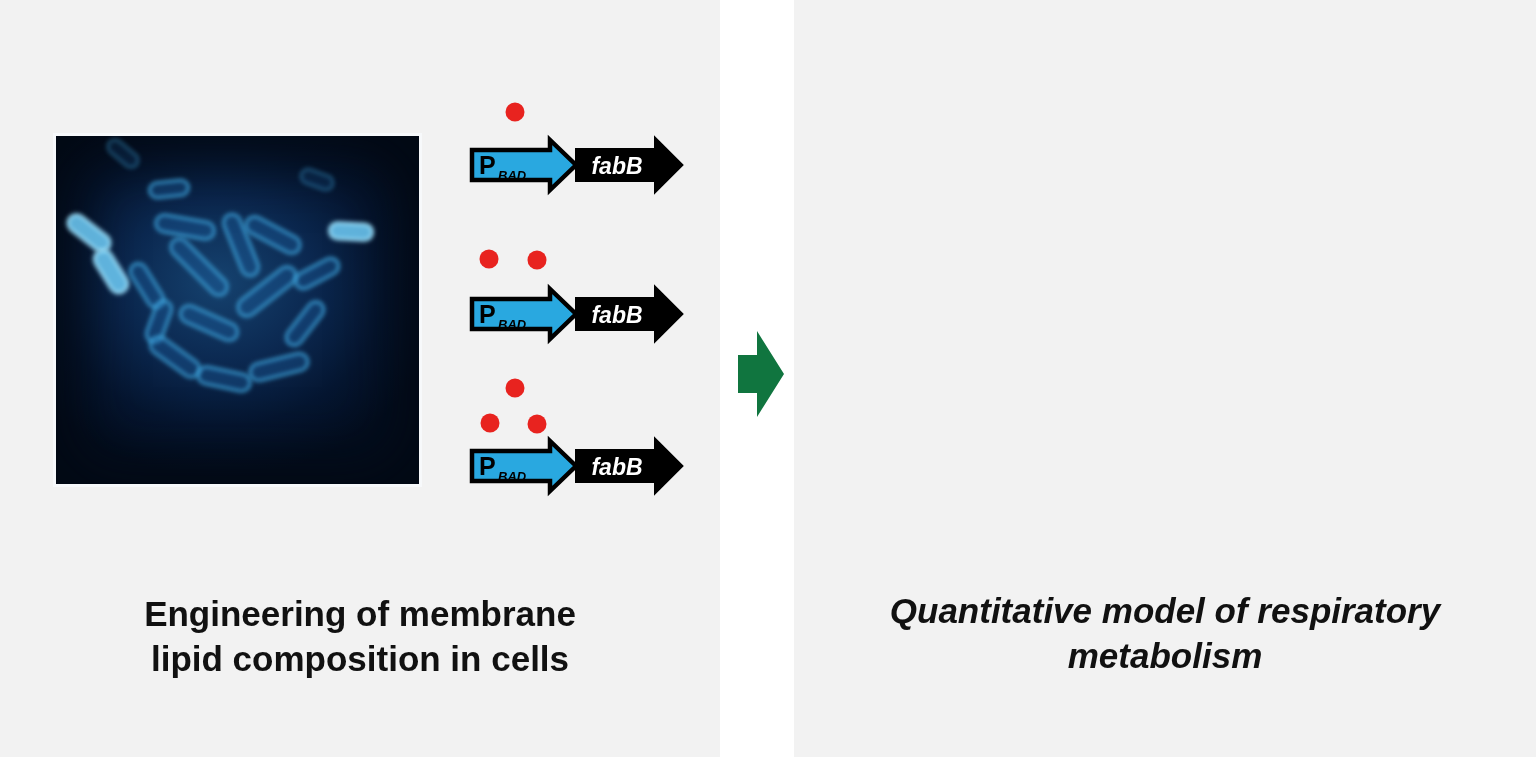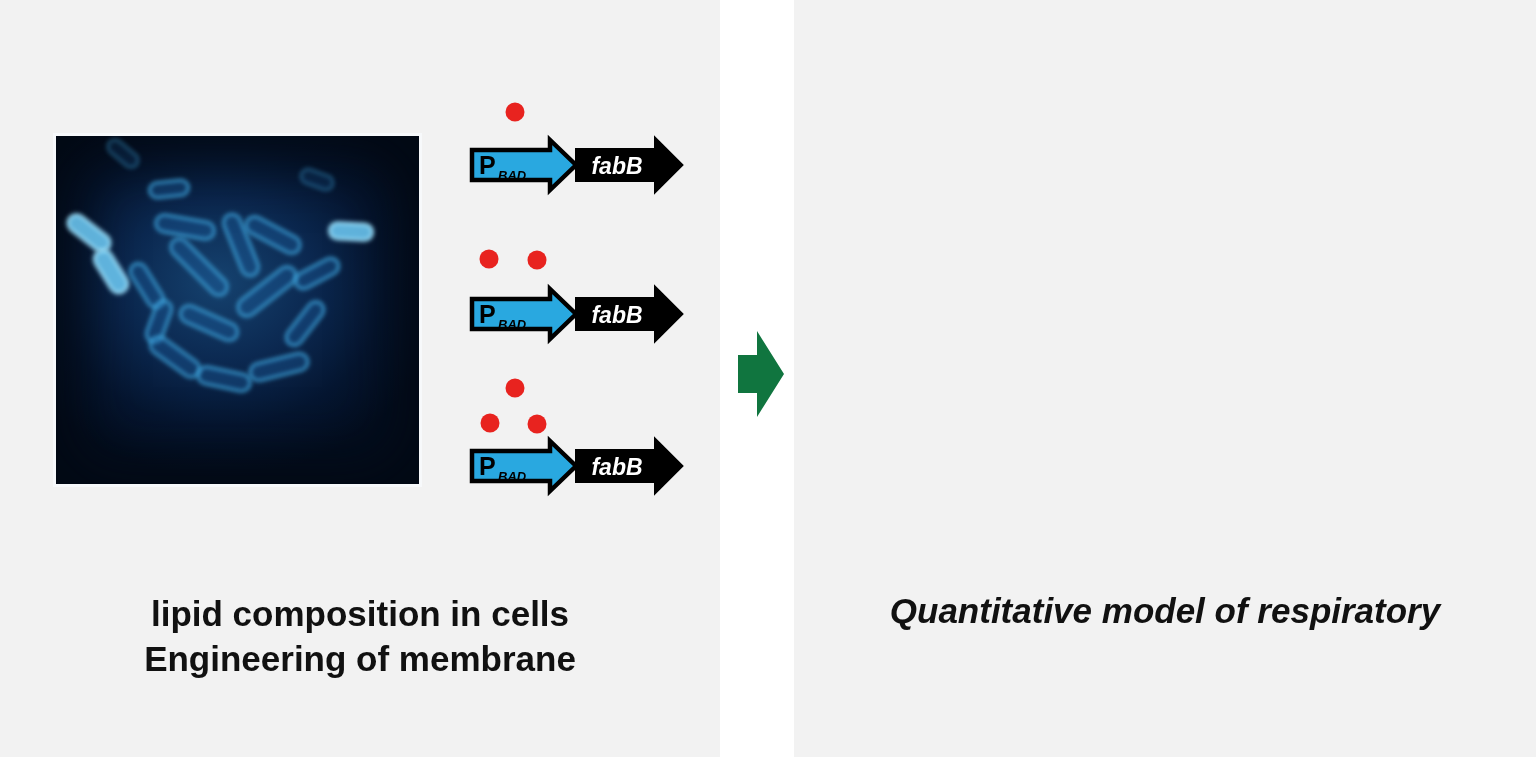--- a/index.html
+++ b/index.html
@@ -69,31 +69,32 @@
         <circle cx="515" cy="388" r="9.5" fill="#e8231f"></circle>
         <circle cx="490" cy="423" r="9.5" fill="#e8231f"></circle>
         <circle cx="537" cy="424" r="9.5" fill="#e8231f"></circle>
         <polygon points="472,451 550,451 550,441 576,466 550,491 550,481 472,481" fill="#29a8e0" stroke="#000" stroke-width="4.5"></polygon>
         <polygon points="577,451 656,451 656,441 681,466 656,491 656,481 577,481" fill="#000000" stroke="#000" stroke-width="4"></polygon>
         <text x="479" y="475" font-size="25" font-weight="bold" fill="#000">P</text>
         <text x="498" y="481" font-size="13" font-weight="bold" font-style="italic" fill="#000">BAD</text>
         <text x="617" y="475" font-size="23" font-weight="bold" font-style="italic" fill="#ffffff" text-anchor="middle">fabB</text>
       </svg>
     <div class="caption left-cap">
+      <div>Engineering of membrane</div>
       <div>lipid composition in cells</div>
-      <div>Engineering of membrane</div>
     </div>
   </section>
 
   <div class="gutter">
     <svg id="arrow-svg" width="74" height="110" viewBox="0 0 74 110">
       <polygon points="18,35 37,35 37,11 64,54 37,97 37,73 18,73" fill="#10753f"></polygon>
     </svg>
   </div>
 
   <section class="panel right">
 
     <div class="caption right-cap">
       <div>Quantitative model of respiratory</div>
+      <div>metabolism</div>
     </div>
   </section>
 
 </div>
 
 </body></html>

